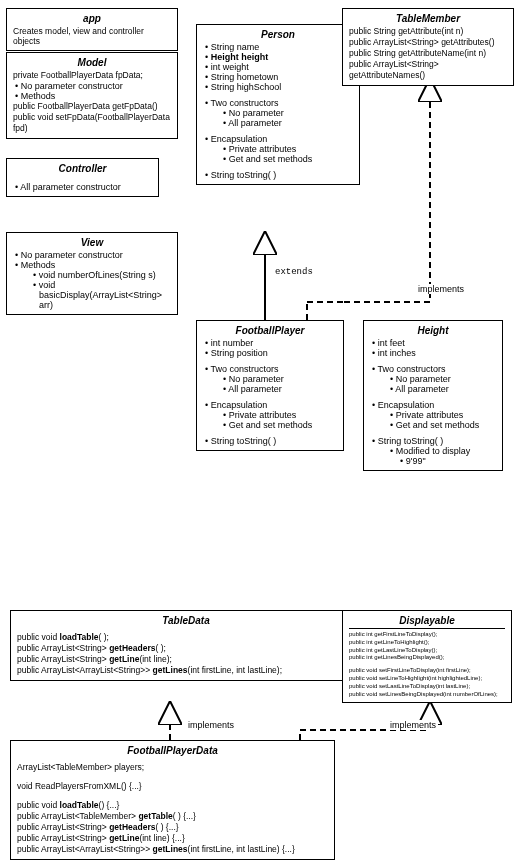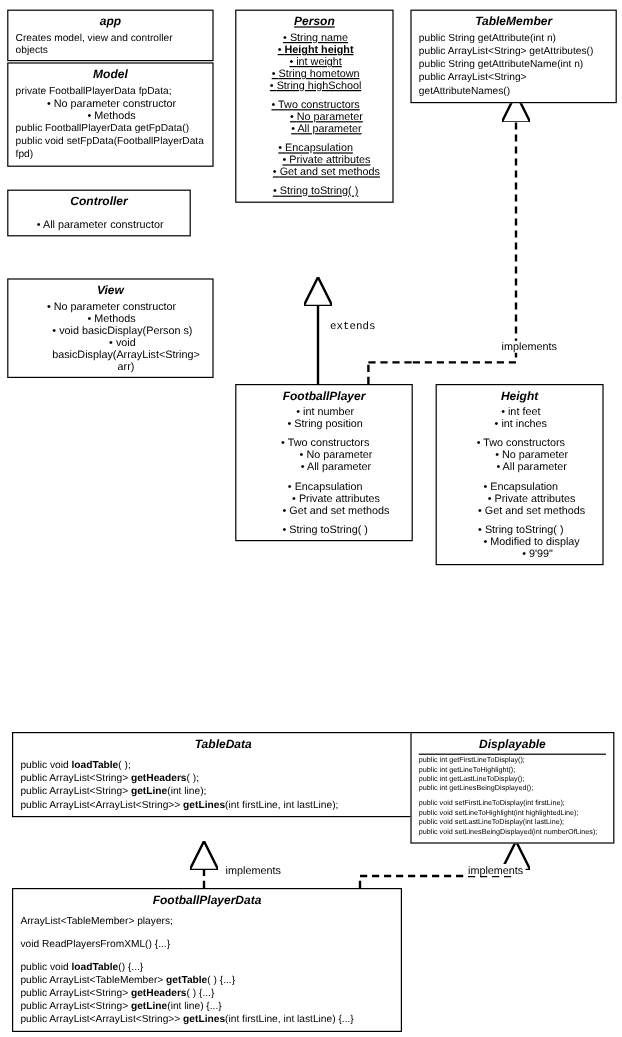--- a/index.html
+++ b/index.html
@@ -20,21 +20,21 @@
     z-index: 2;
   }
   .title {
     text-align: center;
     font-weight: bold;
     font-style: italic;
     font-size: 10px;
     margin-bottom: 2px;
   }
   .subtitle { font-size: 8.5px; }
-  ul { list-style: none; padding-left: 0; text-align: center; }
+  ul { list-style: none; padding-left: 0; }
   ul.b > li::before { content: "• "; }
   ul.b > li { padding-left: 8px; text-indent: -6px; }
   ul.sub { padding-left: 18px; }
   ul.sub > li::before { content: "• "; }
   ul.sub > li { padding-left: 8px; text-indent: -6px; }
   ul.sub2 { padding-left: 28px; }
   ul.sub2 > li::before { content: "• "; }
   ul.sub2 > li { padding-left: 8px; text-indent: -6px; }
   .sp { height: 6px; }
   .line { font-size: 8.5px; line-height: 1.3; }
@@ -71,26 +71,26 @@
   </ul>
 </div>
 
 <div class="box" style="left:6px; top:232px; width:172px;">
   <div class="title">View</div>
   <ul class="b">
     <li>No parameter constructor</li>
     <li>Methods</li>
   </ul>
   <ul class="sub">
-    <li>void basicDisplay(Person s)</li>
+    <li>void numberOfLines(String s)</li>
     <li>void basicDisplay(ArrayList&lt;String&gt; arr)</li>
   </ul>
 </div>
 
-<div class="box" style="left:196px; top:8px; width:132px;text-decoration:underline;">
+<div class="box" style="left:196px; top:24px; width:164px;">
   <div class="title">Person</div>
   <ul class="b">
     <li>String name</li>
     <li><span class="bold">Height height</span></li>
     <li>int weight</li>
     <li>String hometown</li>
     <li>String highSchool</li>
   </ul>
   <div class="sp"></div>
   <ul class="b">

